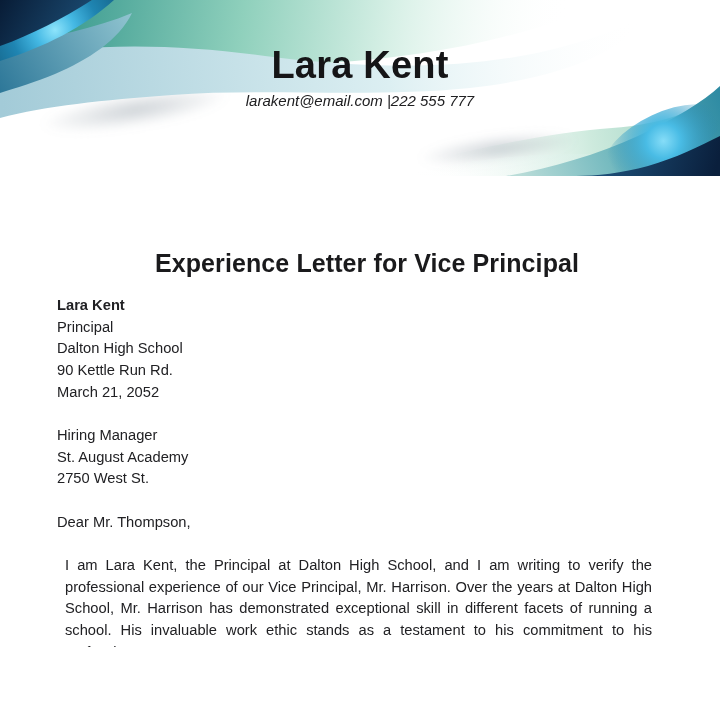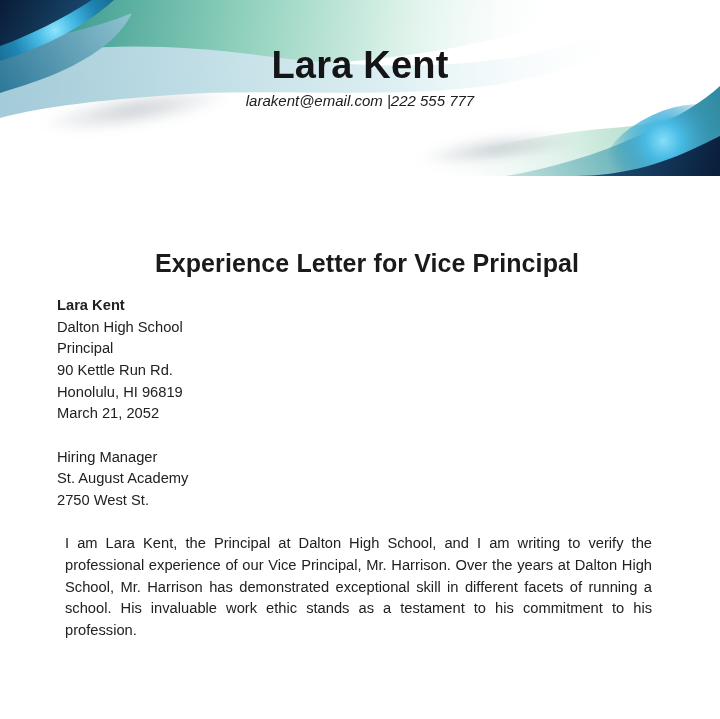--- a/index.html
+++ b/index.html
@@ -121,34 +121,34 @@
     <h1 class="name">Lara Kent</h1>
     <div class="contact">larakent@email.com |222 555 777</div>
 
     <h2 class="title">Experience Letter for Vice Principal</h2>
 
     <div class="letter">
 
       <div class="blk">
         <div class="bold-line">Lara Kent</div>
         <div>
+            <div>Principal</div>
             <div>Dalton High School</div>
-            <div>Principal</div>
             <div>90 Kettle Run Rd.</div>
-            <div>Honolulu, HI 96819</div>
             <div>March 21, 2052</div>
           </div>
       </div>
 
       <div class="blk">
         <div>
             <div>Hiring Manager</div>
             <div>St. August Academy</div>
             <div>2750 West St.</div>
           </div>
       </div>
 
+      <div class="blk">Dear Mr. Thompson,</div>
 
       <p class="para">I am Lara Kent, the Principal at Dalton High School, and I am writing to verify the professional experience of our Vice Principal, Mr. Harrison. Over the years at Dalton High School, Mr. Harrison has demonstrated exceptional skill in different facets of running a school. His invaluable work ethic stands as a testament to his commitment to his profession.</p>
 
     </div>
   </div>
 </div>
 
 </body></html>

